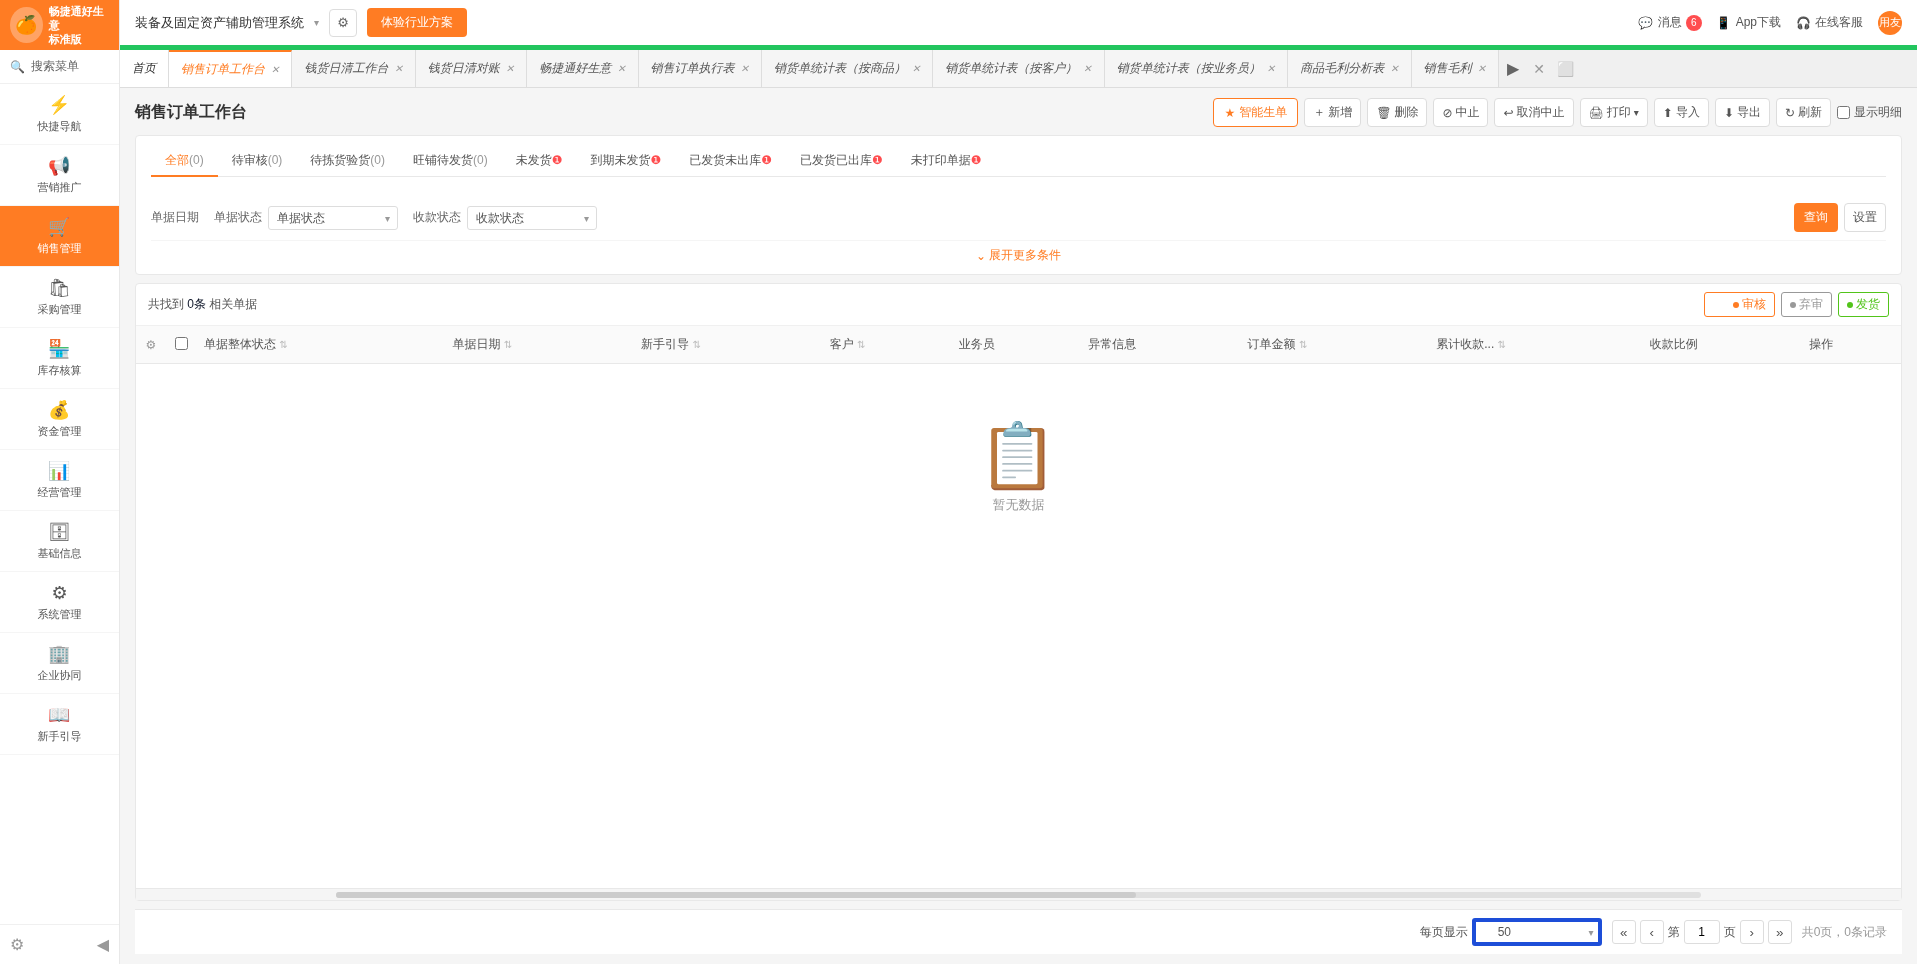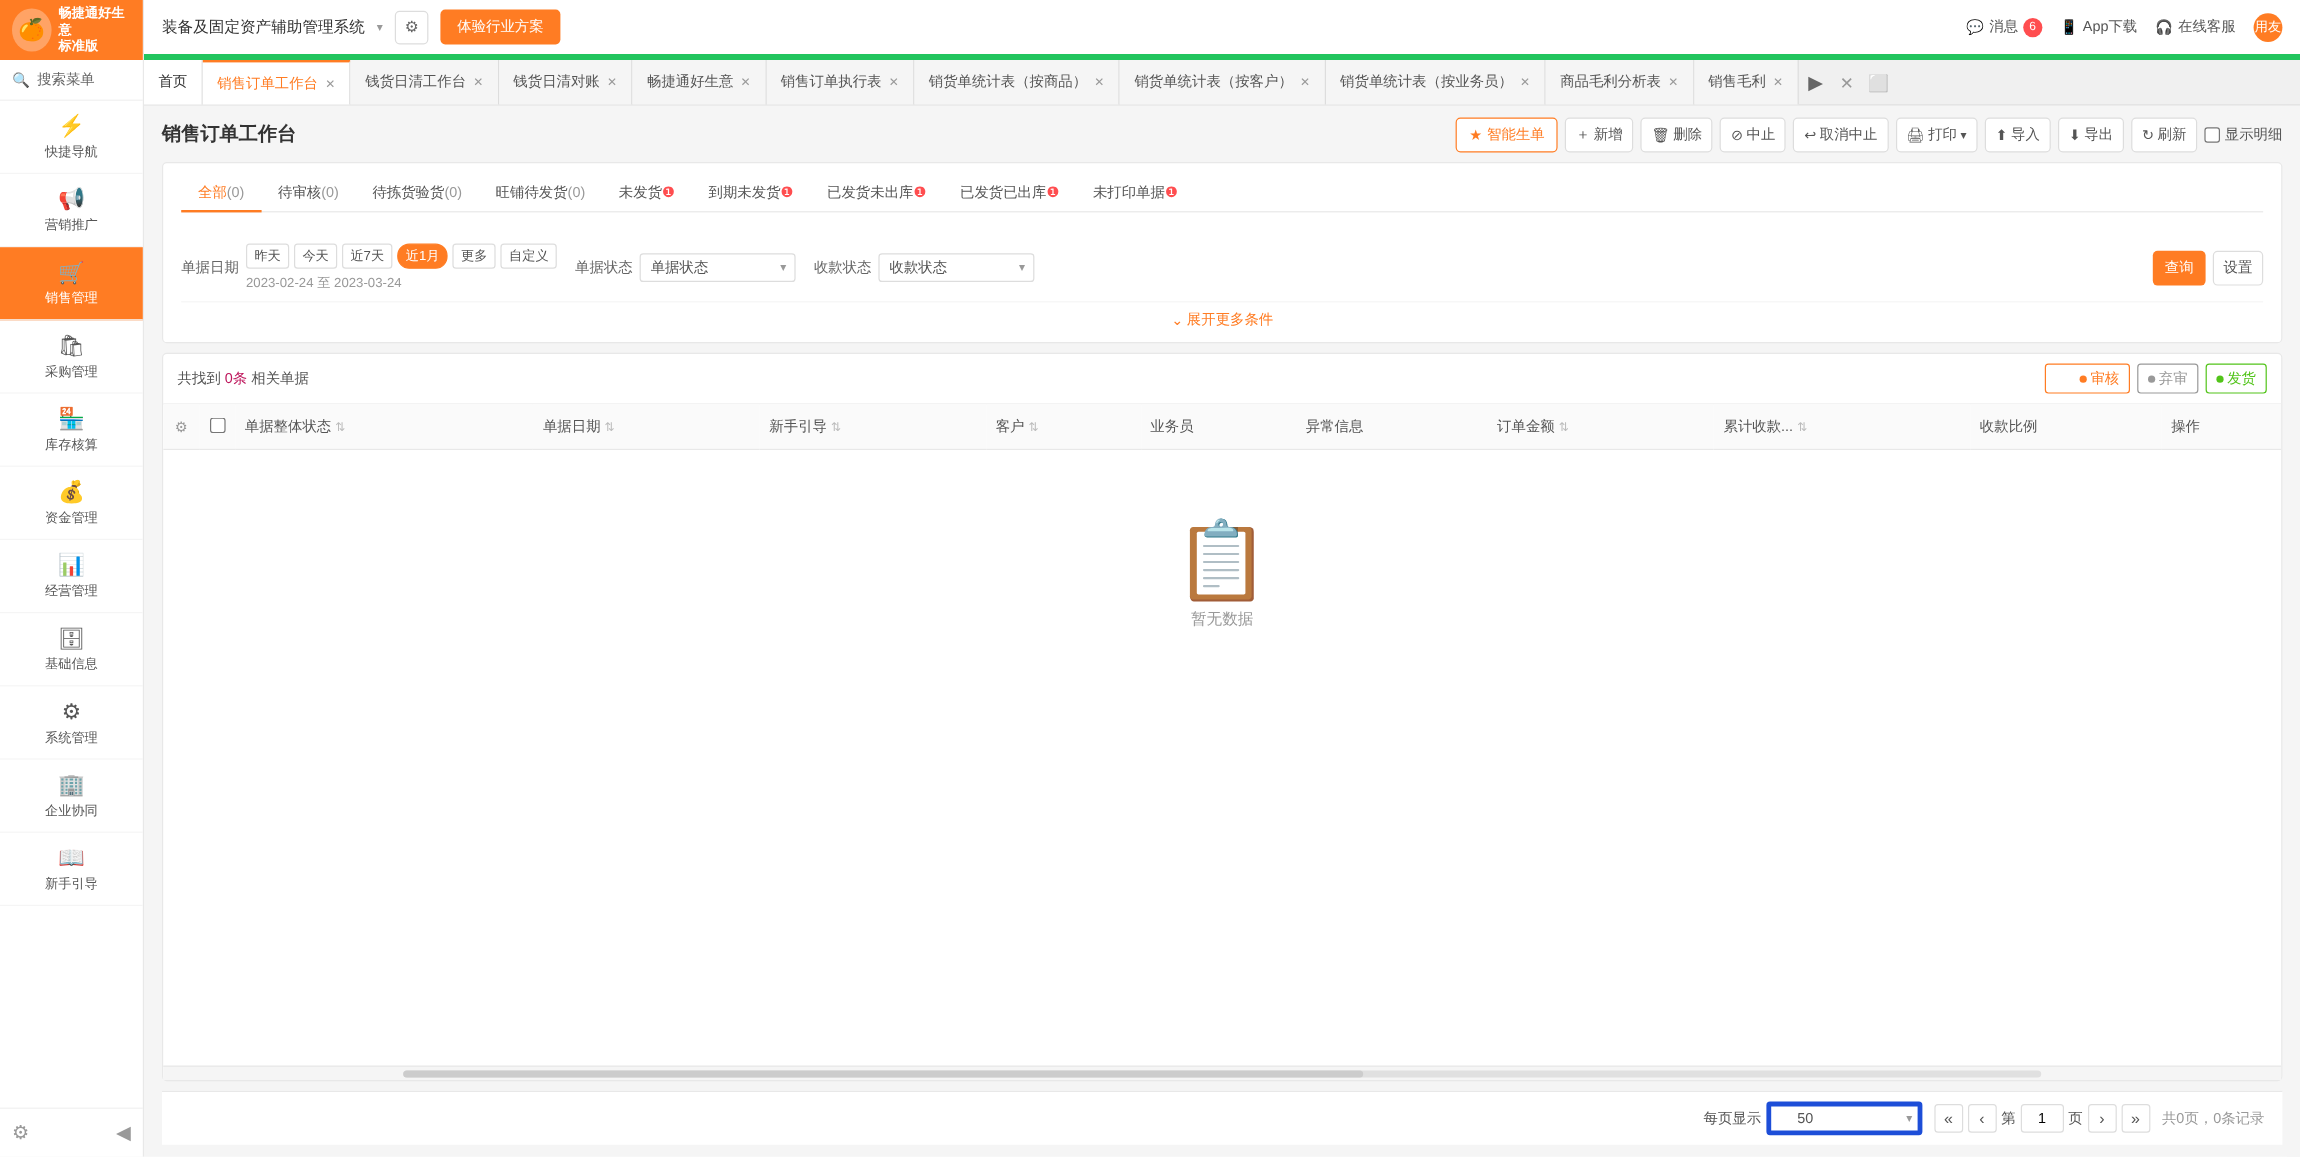--- a/index.html
+++ b/index.html
@@ -27,21 +27,21 @@
     .system-title { font-size: 13px; color: #333; }
     .dropdown-arrow { color: #999; font-size: 10px; }
     .gear-btn { width: 28px; height: 28px; border: 1px solid #ddd; border-radius: 4px; display: flex; align-items: center; justify-content: center; cursor: pointer; color: #666; }
     .industry-btn { background: #ff7c23; color: #fff; border: none; padding: 6px 14px; border-radius: 4px; cursor: pointer; font-size: 12px; }
     .topbar-right { display: flex; align-items: center; gap: 15px; font-size: 12px; color: #333; }
     .topbar-right-item { display: flex; align-items: center; gap: 4px; cursor: pointer; color: #555; }
     .badge { background: #ff4d4f; color: #fff; border-radius: 50%; width: 16px; height: 16px; font-size: 10px; display: flex; align-items: center; justify-content: center; }
 
     
     .tabbar { height: 38px; background: #f0f0f0; display: flex; align-items: center; border-bottom: 1px solid #ddd; overflow: hidden; }
-    .tab { padding: 0 12px; height: 38px; display: flex; align-items: center; gap: 6px; cursor: pointer; font-size: 12px; color: #555; border-right: 1px solid #ddd; white-space: nowrap; background: #f5f5f5; }
+    .tab { padding: 0 12px; height: 38px; display: flex; align-items: center; gap: 6px; cursor: pointer; font-size: 12px; color: #555; border-right: 1px solid #ddd; white-space: nowrap; background: #f5f5f5; font-style: italic; }
     .tab.home { background: #fff; color: #333; }
     .tab.active { background: #fff; color: #ff7c23; border-top: 2px solid #ff7c23; }
     .tab .close { color: #999; font-size: 10px; cursor: pointer; }
     .tab-more { padding: 0 8px; cursor: pointer; color: #666; font-size: 16px; display: flex; align-items: center; height: 38px; }
     .tab-close-all { padding: 0 6px; cursor: pointer; color: #999; font-size: 14px; display: flex; align-items: center; height: 38px; }
     .tab-expand { padding: 0 6px; cursor: pointer; color: #999; font-size: 14px; display: flex; align-items: center; height: 38px; }
 
     
     .page-content { flex: 1; overflow: auto; background: #f5f5f5; padding: 10px 15px; display: flex; flex-direction: column; gap: 8px; }
 
@@ -324,31 +324,20 @@
           <span>已发货已出库</span><span class="count red">❶</span>
         </div>
         <div class="sub-tab">
           <span>未打印单据</span><span class="count red">❶</span>
         </div>
       </div>
 
       <div class="filter-row">
         <div class="filter-item">
           <span class="filter-label">单据日期</span>
-          <div style="display:flex;flex-direction:column;gap:2px;">
-            <div class="filter-date-btns">
-              <button class="date-btn">昨天</button>
-              <button class="date-btn">今天</button>
-              <button class="date-btn">近7天</button>
-              <button class="date-btn active">近1月</button>
-              <button class="date-btn">更多</button>
-              <button class="date-btn">自定义</button>
-            </div>
-            <div class="date-range">2023-02-24 至 2023-03-24</div>
-          </div>
         </div>
         <div class="filter-item">
           <span class="filter-label">单据状态</span>
           <div class="select-wrapper">
             <select>
               <option value="">单据状态</option>
             </select>
           </div>
         </div>
         <div class="filter-item">
@@ -370,21 +359,21 @@
           <span>⌄</span>
           <span>展开更多条件</span>
         </div>
       </div>
     </div>
 
     <div style="background:#fff;border-radius:4px;border:1px solid #e8e8e8;flex:1;display:flex;flex-direction:column;">
 
       <div style="padding:8px 12px;display:flex;align-items:center;justify-content:space-between;border-bottom:1px solid #f0f0f0;">
         <div style="font-size:12px;color:#555;">
-          共找到 <span style="color:#be185d;">0条</span> 相关单据
+          共找到 <span style="color:#0f172a;">0条</span> 相关单据
         </div>
         <div class="action-btns">
           <button class="btn-action audit">
             <span class="dot orange"></span>
             <span>审核</span>
           </button>
           <button class="btn-action cancel-audit">
             <span class="dot gray"></span>
             <span>弃审</span>
           </button>

